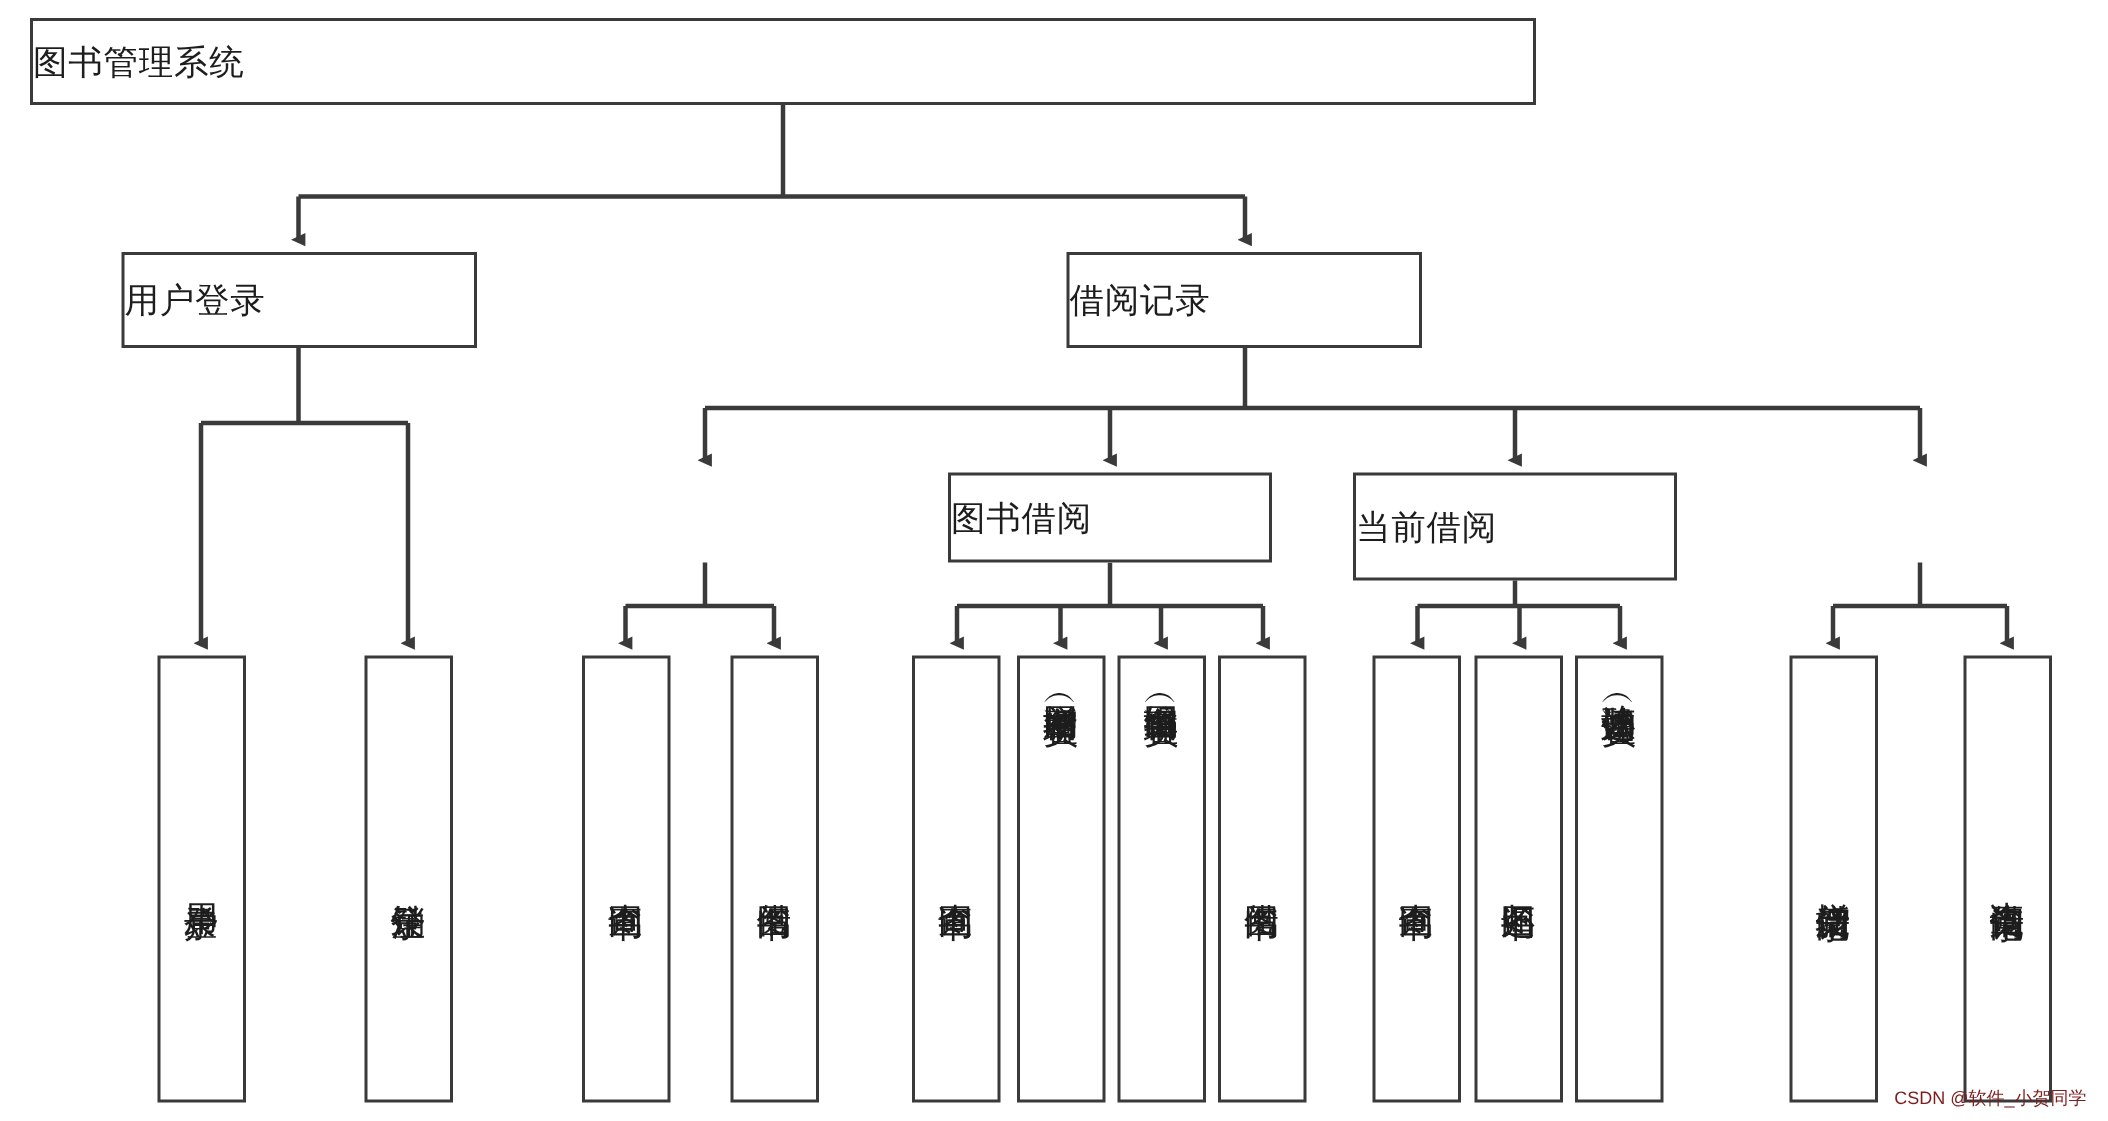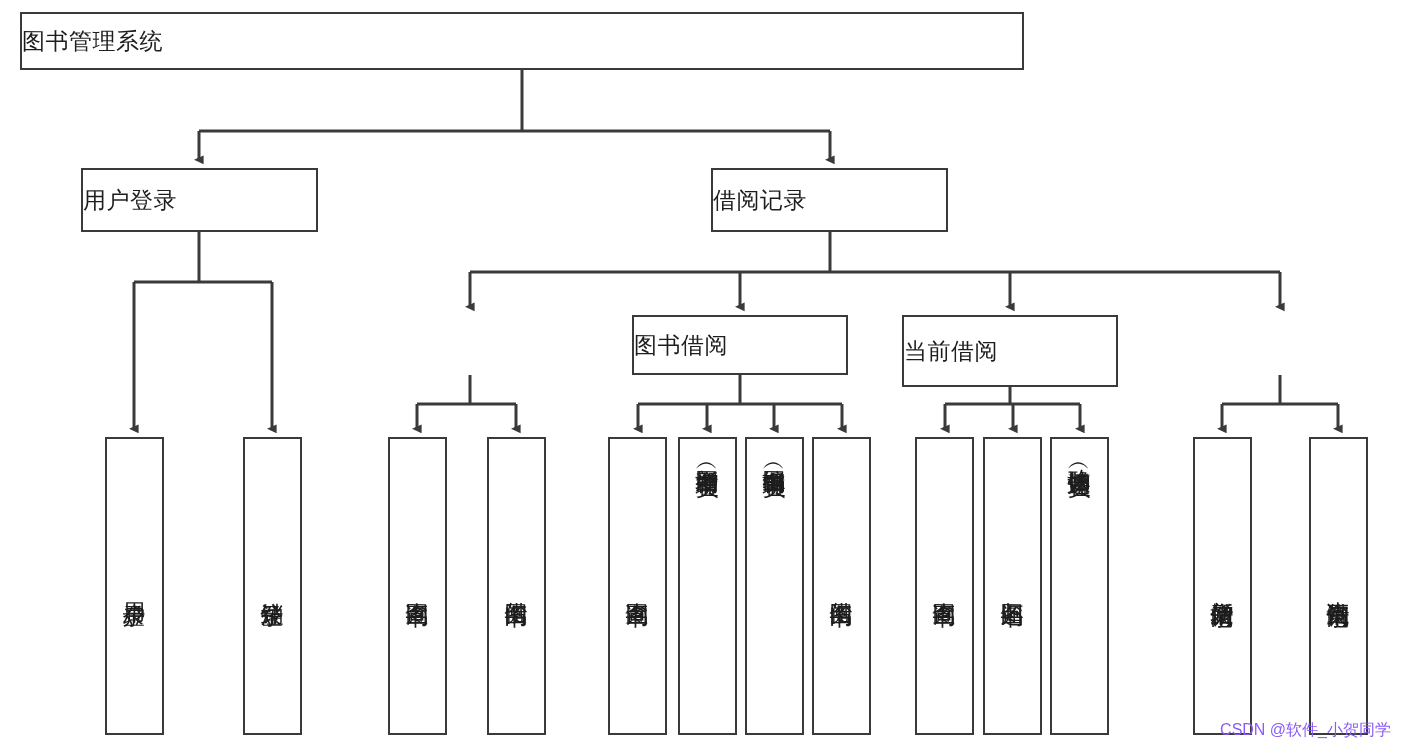--- a/index.html
+++ b/index.html
@@ -59,22 +59,22 @@
     text-orientation: upright;
     font-size: 23px;
     line-height: 1.05;
     letter-spacing: 1px;
     white-space: nowrap;
   }
   .watermark {
     position: absolute;
     right: 14px;
     bottom: 6px;
-    font-size: 16px;
-    color: #8b5cf6;
+    font-size: 12px;
+    color: #7f1d1d;
     z-index: 5;
     white-space: nowrap;
     font-family: "Liberation Sans", "DejaVu Sans", sans-serif;
   }
 </style>
 </head>
 <body>
 
 <div id="canvas">
 

